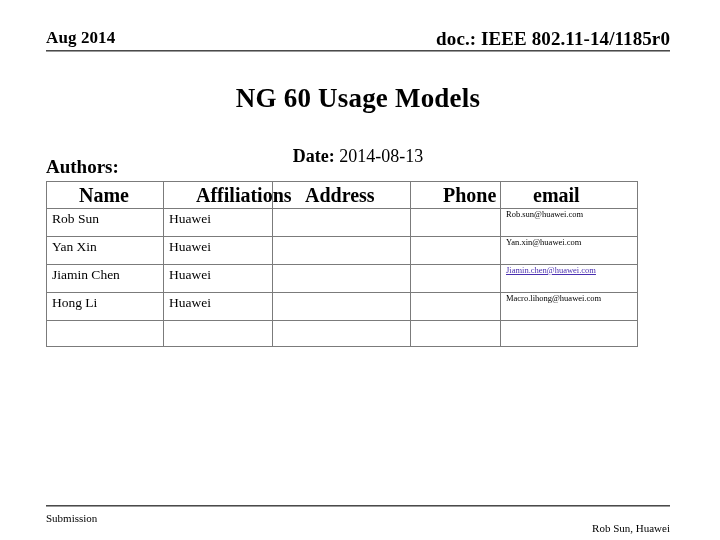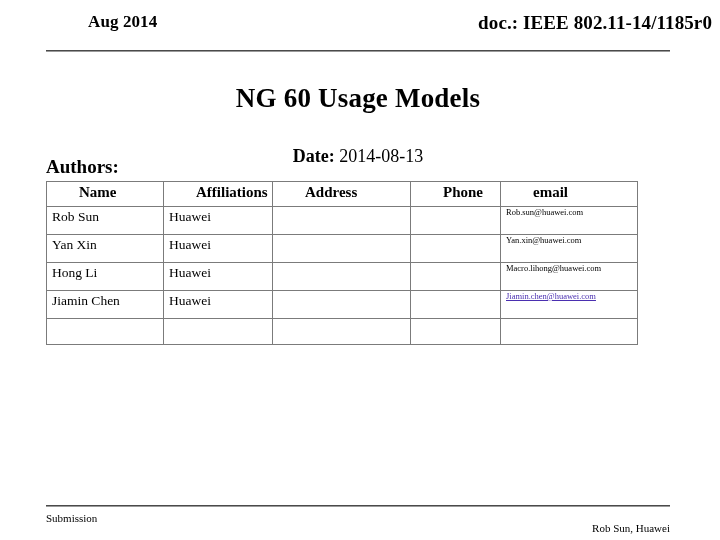--- a/index.html
+++ b/index.html
@@ -20,24 +20,23 @@
     position: absolute;
     left: 0; top: 0;
     width: 720px;
     height: 540px;
   }
 
   
   .slide-header {
     position: absolute;
     left: 46px;
-    top: 12px;
+    top: 28px;
     width: 624px;
     height: 24px;
-    margin-left: 42px;
   }
   .hdr-left {
     position: absolute;
     left: 0;
     top: 0;
     font-size: 17px;
     font-weight: bold;
     letter-spacing: 0.1px;
     white-space: nowrap;
   }
@@ -108,21 +107,21 @@
     table-layout: fixed;
   }
   .authors-table td, .authors-table th {
     border: 1px solid #7b7b7b;
     padding: 2px 5px 3px 5px;
     vertical-align: top;
     text-align: left;
     font-weight: normal;
   }
   .authors-table thead th {
-    font-size: 15px;
+    font-size: 20px;
     font-weight: bold;
     height: 20px;
     line-height: 1.1;
     padding-top: 2px;
     padding-bottom: 2px;
     padding-left: 32px;
   }
   .authors-table tbody td {
     font-size: 13.5px;
     height: 22px;
@@ -232,32 +231,32 @@
         <td class="email-cell">Rob.sun@huawei.com</td>
       </tr>
       <tr>
         <td>Yan Xin</td>
         <td>Huawei</td>
         <td></td>
         <td></td>
         <td class="email-cell">Yan.xin@huawei.com</td>
       </tr>
       <tr>
+        <td>Jiamin Chen</td>
+        <td>Huawei</td>
+        <td></td>
+        <td></td>
+        <td class="email-cell"><a class="email-link" href="#">Jiamin.chen@huawei.com</a></td>
+      </tr>
+      <tr>
         <td>Hong Li</td>
         <td>Huawei</td>
         <td></td>
         <td></td>
         <td class="email-cell">Macro.lihong@huawei.com</td>
-      </tr>
-      <tr>
-        <td>Jiamin Chen</td>
-        <td>Huawei</td>
-        <td></td>
-        <td></td>
-        <td class="email-cell"><a class="email-link" href="#">Jiamin.chen@huawei.com</a></td>
       </tr>
       <tr class="empty-row">
         <td></td>
         <td></td>
         <td></td>
         <td></td>
         <td class="email-cell"></td>
       </tr>
     </tbody>
   </table>

